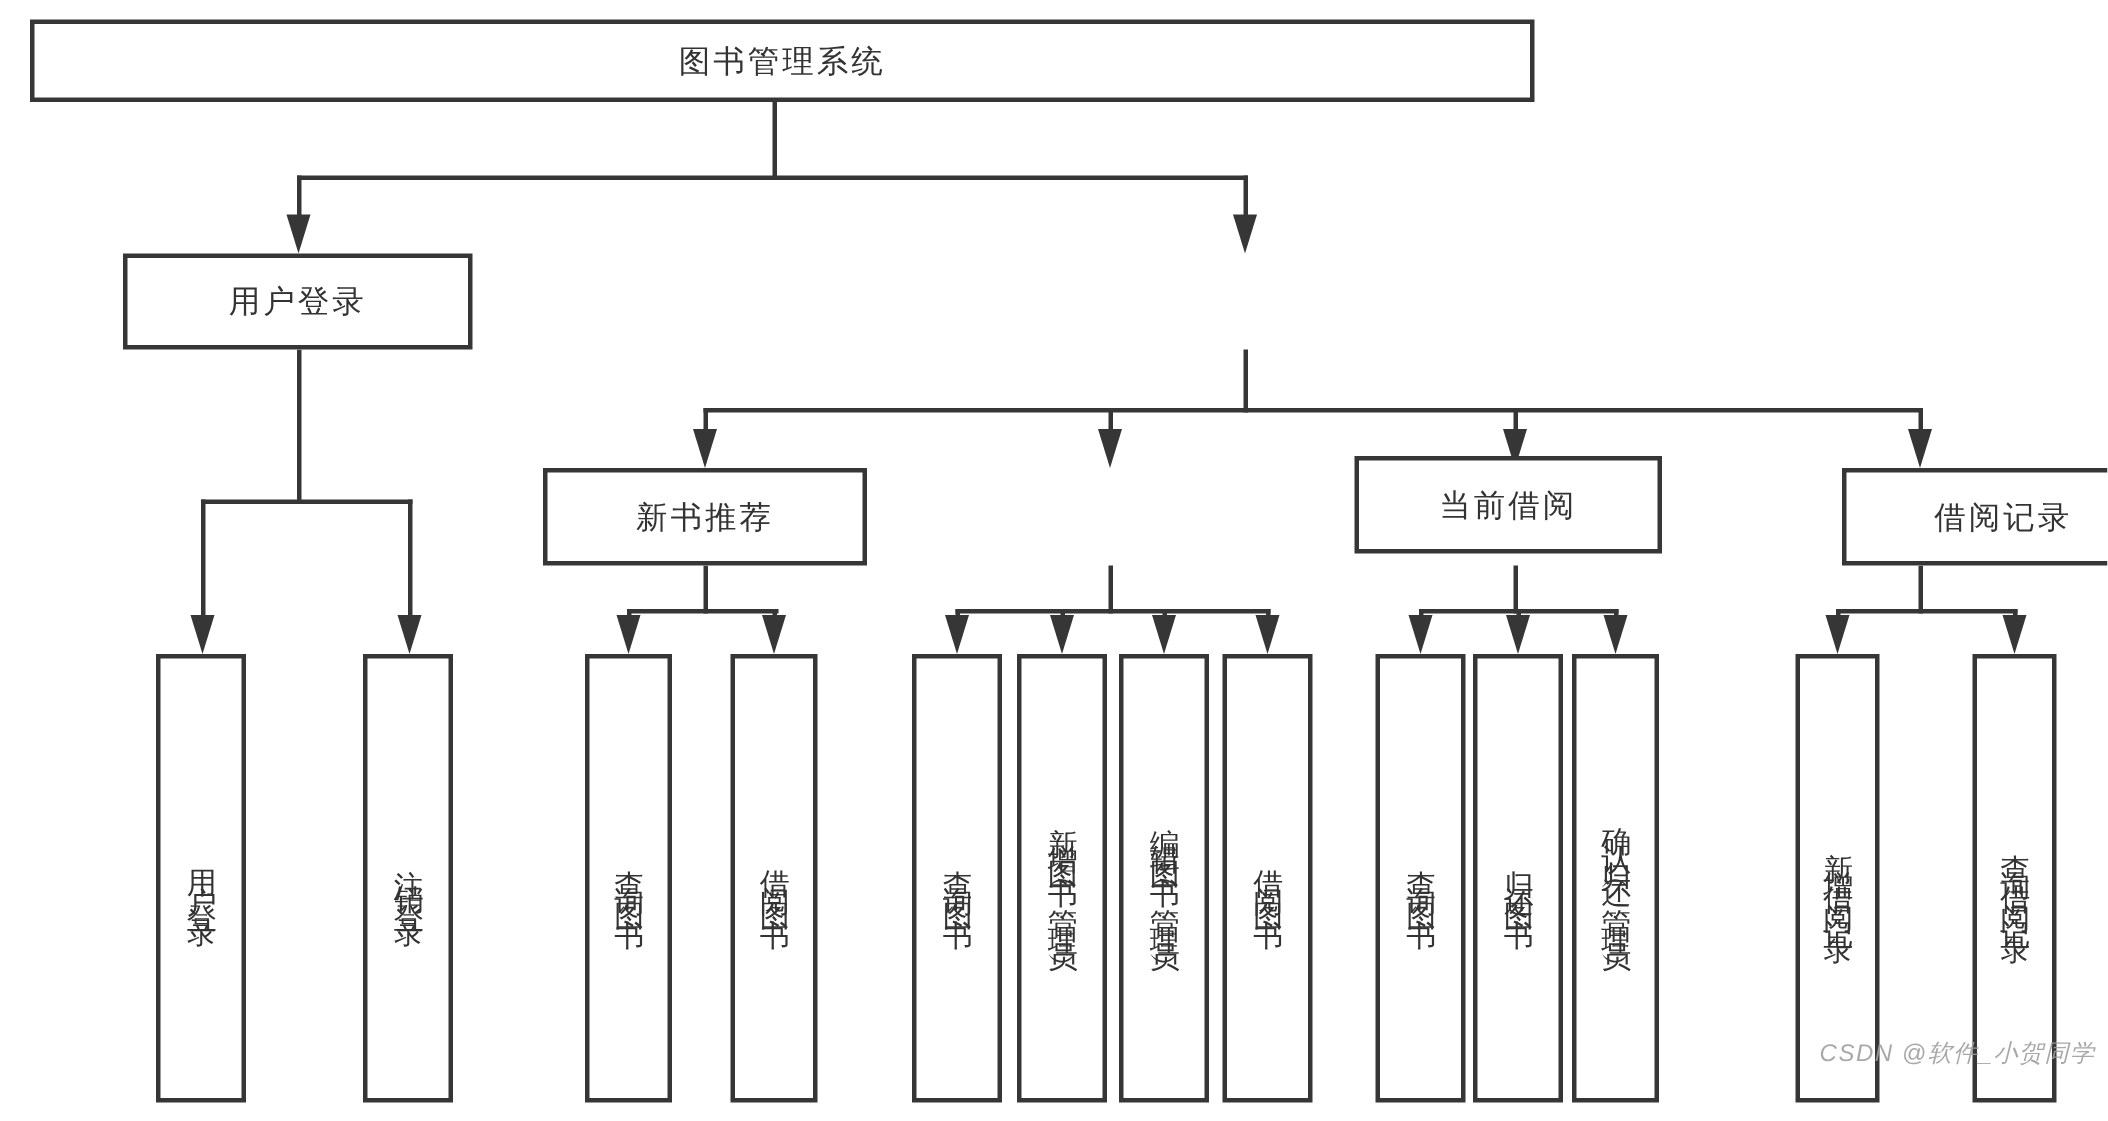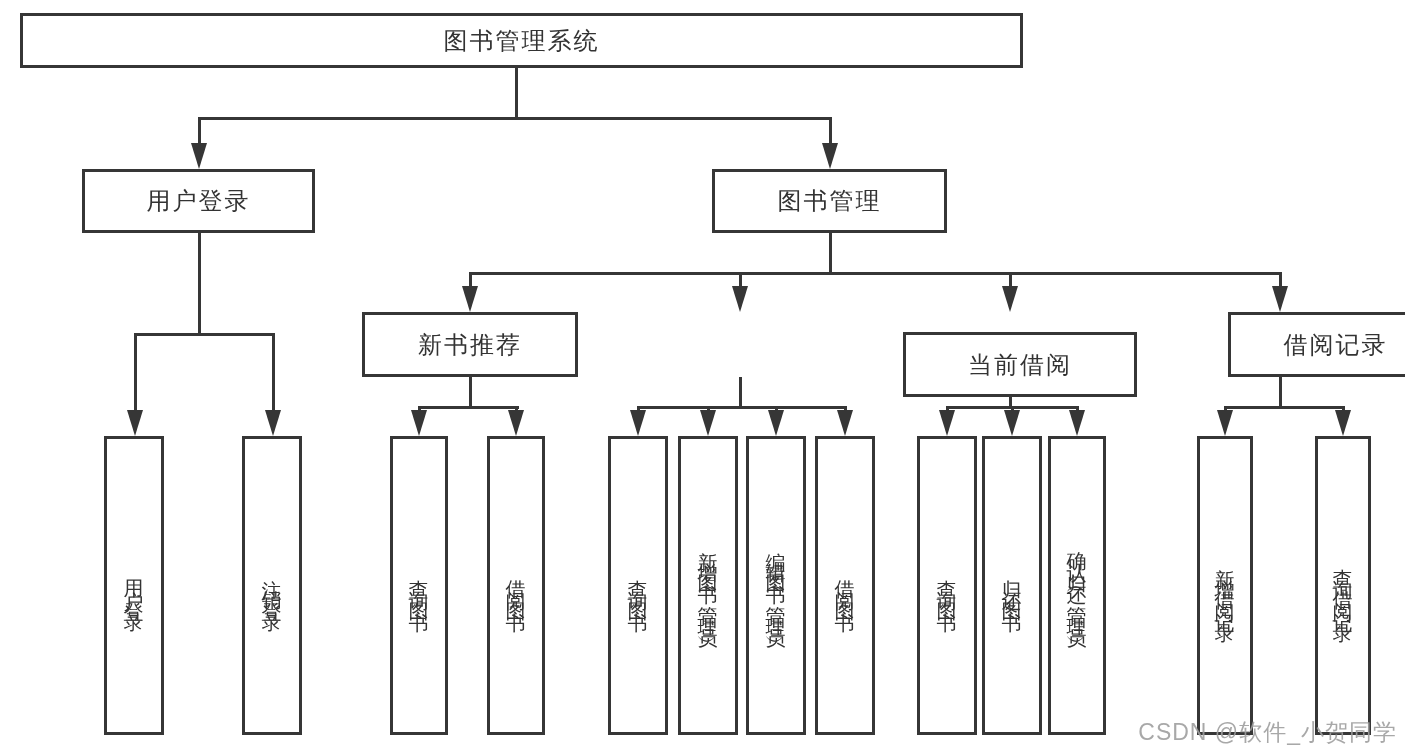--- a/index.html
+++ b/index.html
@@ -8,38 +8,38 @@
   }
   html,body{margin:0;padding:0;background:#fff;}
   .stage{
     position:relative;width:1405px;height:747px;background:#fff;overflow:hidden;
     font-family:"Liberation Sans","DejaVu Sans",sans-serif;
   }
   .box{
     position:absolute;box-sizing:border-box;
     border:3px solid var(--line);background:#fff;
     display:flex;align-items:center;justify-content:center;
-    font-size:24px;color:var(--text);letter-spacing:2px;
+    font-size:21px;color:var(--text);letter-spacing:2px;
     z-index:2;
   }
   .vbox{
     writing-mode:vertical-rl;text-orientation:mixed;
     font-size:20px;letter-spacing:11px;line-height:1;
   }
   .vl{position:absolute;width:3px;background:var(--line);z-index:1;}
   .hl{position:absolute;height:3px;background:var(--line);z-index:1;}
   .arr{
     position:absolute;width:0;height:0;z-index:1;
     border-left:8px solid transparent;border-right:8px solid transparent;
     border-top:26px solid var(--line);
   }
   .wm{
-    position:absolute;right:8px;top:717px;z-index:5;
-    font-size:23px;color:rgba(158,158,158,0.9);
-    letter-spacing:1px;white-space:nowrap;
+    position:absolute;right:8px;top:692px;z-index:5;
+    font-size:16px;color:rgba(158,158,158,0.9);
+    letter-spacing:1px;white-space:nowrap;font-style:italic;
   }
 </style>
 </head>
 <body>
 
 <div class="stage">
 
   <div class="vl" style="left:515px;top:68px;height:52px"></div>
   <div class="hl" style="left:198px;top:117px;width:634px"></div>
   <div class="vl" style="left:198px;top:117px;height:29px"></div>
@@ -96,26 +96,25 @@
   <div class="hl" style="left:1224px;top:406px;width:121px"></div>
   <div class="vl" style="left:1224px;top:406px;height:8px"></div>
   <div class="arr" style="left:1217px;top:410px"></div>
   <div class="vl" style="left:1342px;top:406px;height:8px"></div>
   <div class="arr" style="left:1335px;top:410px"></div>
 
   <div class="box" style="left:20px;top:13px;width:1003px;height:55px">图书管理系统</div>
 
   <div class="box" style="left:82px;top:169px;width:233px;height:64px">用户登录</div>
 
-  <div class="box" style="left:712px;top:169px;width:235px;height:64px">图书管理</div>
 
   <div class="box" style="left:362px;top:312px;width:216px;height:65px">新书推荐</div>
 
 
-  <div class="box" style="left:903px;top:332px;width:234px;height:65px">当前借阅</div>
+  <div class="box" style="left:903px;top:304px;width:205px;height:65px">当前借阅</div>
 
   <div class="box" style="left:1228px;top:312px;width:215px;height:65px">借阅记录</div>
 
   <div class="box vbox" style="left:104px;top:436px;width:60px;height:299px">用户登录</div>
   <div class="box vbox" style="left:242px;top:436px;width:60px;height:299px">注销登录</div>
 
   <div class="box vbox" style="left:390px;top:436px;width:58px;height:299px">查询图书</div>
   <div class="box vbox" style="left:487px;top:436px;width:58px;height:299px">借阅图书</div>
 
   <div class="box vbox" style="left:608px;top:436px;width:60px;height:299px">查询图书</div>

